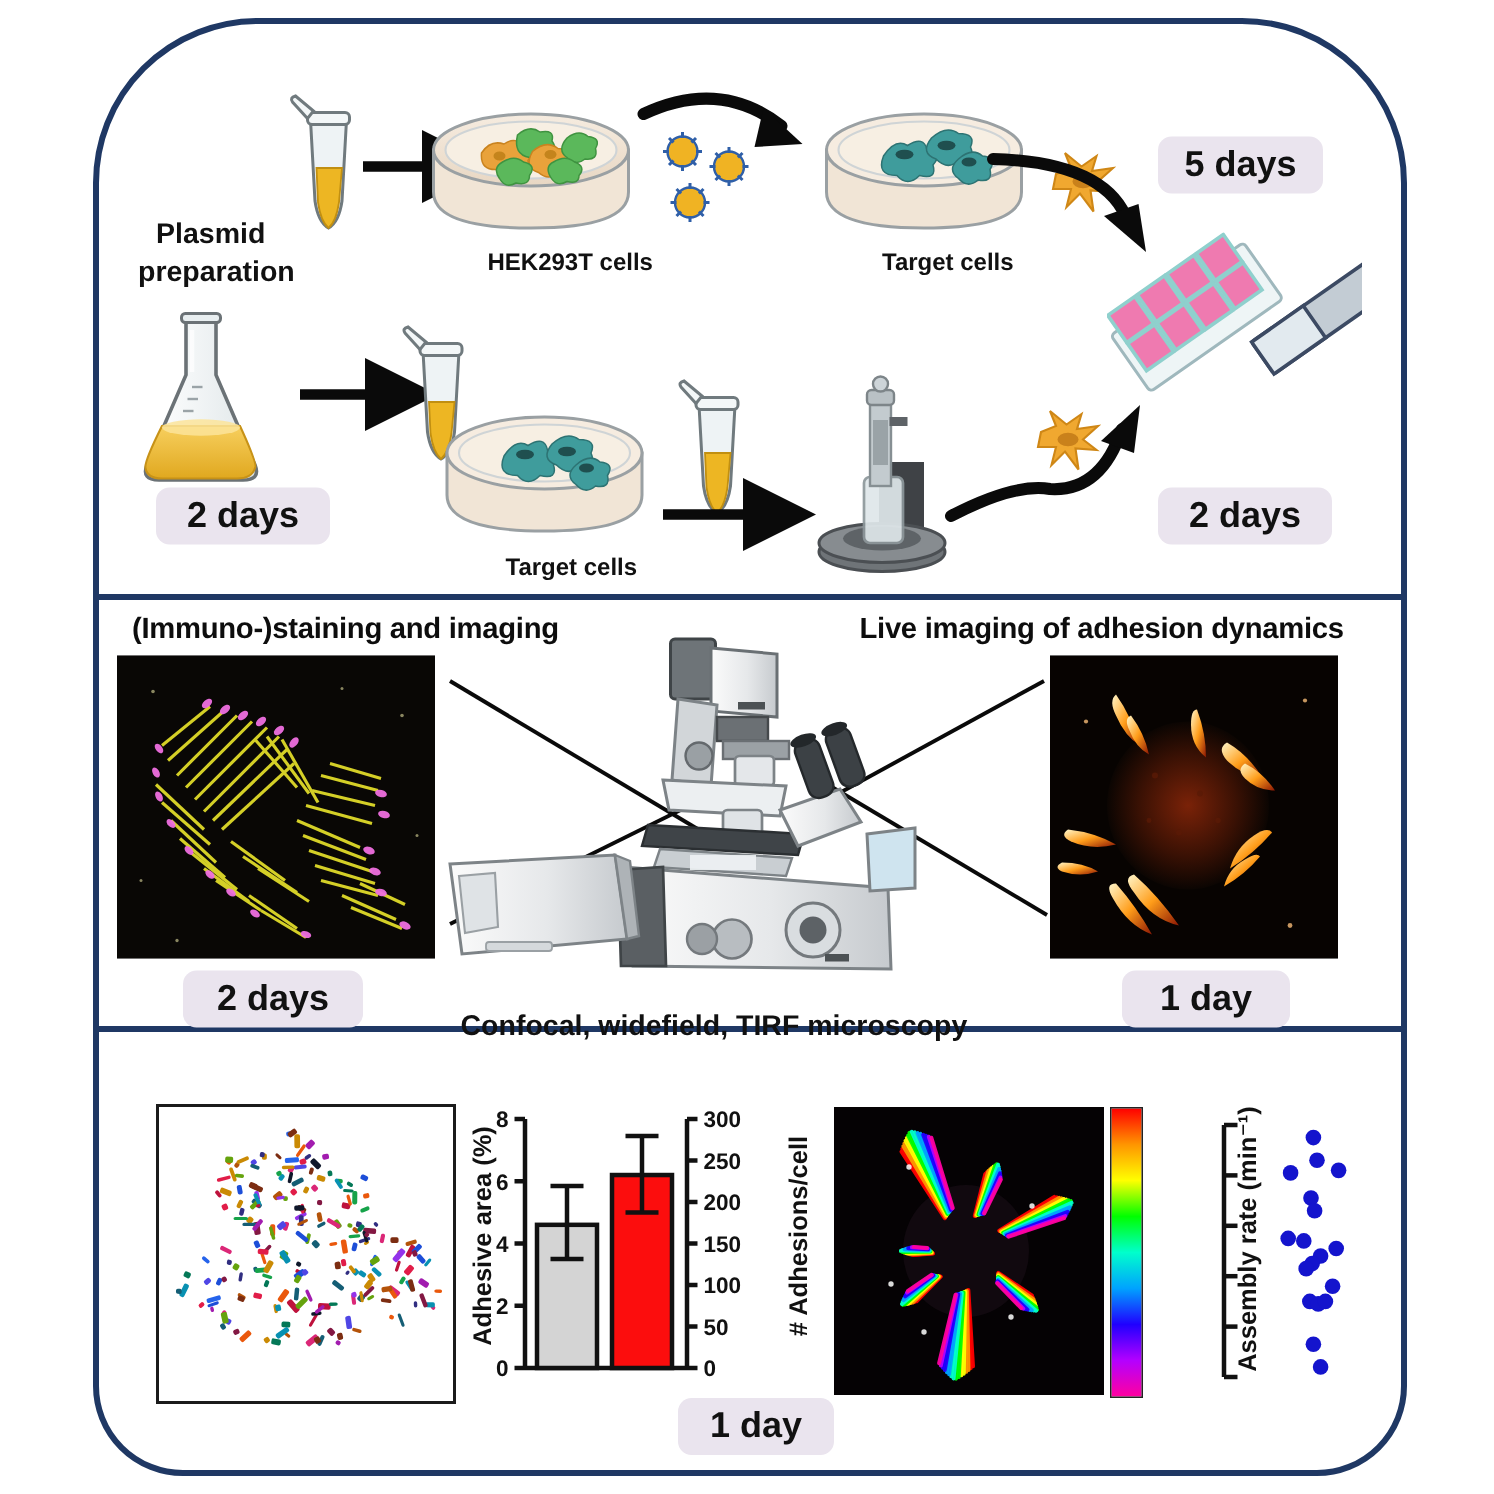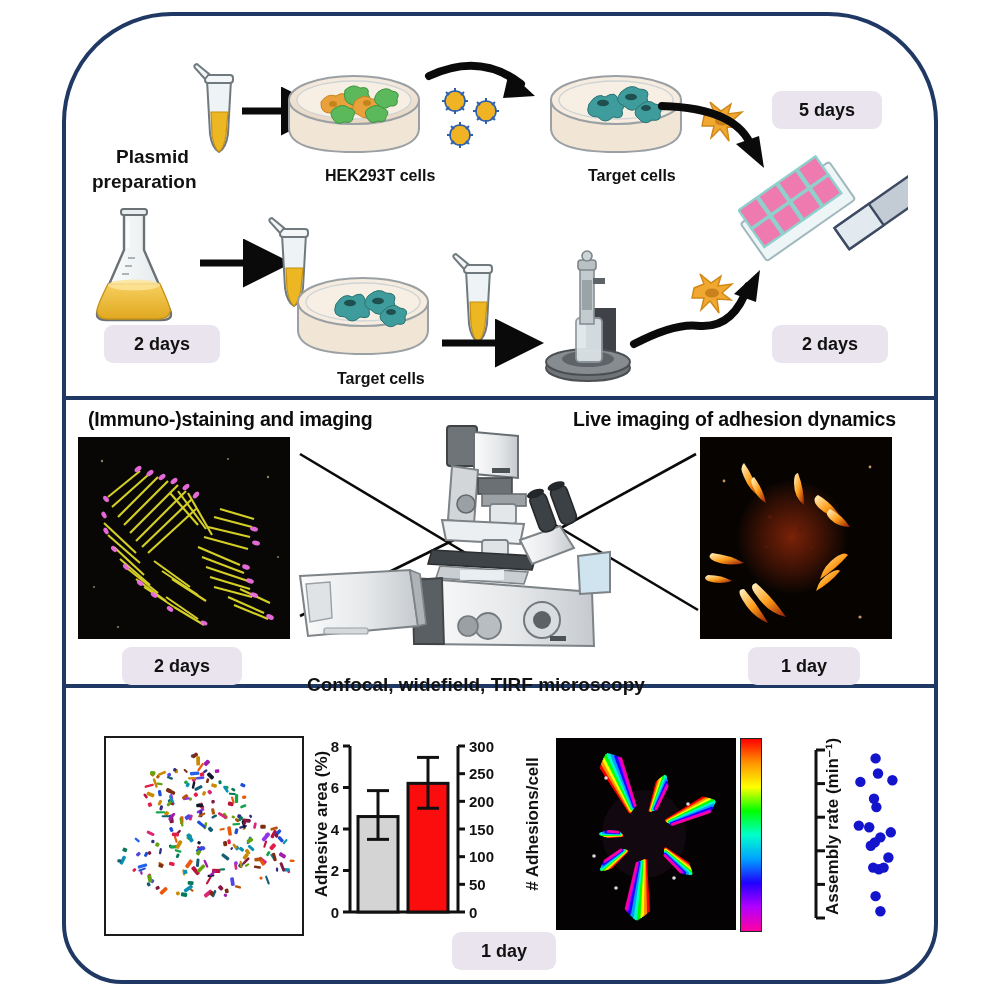--- a/index.html
+++ b/index.html
@@ -31,21 +31,21 @@
     white-space:nowrap;color:#0d0d0d;
   }
   .cap{
     position:absolute;font-weight:bold;font-size:16px;white-space:nowrap;color:#111;margin-left:32px;
   }
   .bigcap{
     position:absolute;font-weight:bold;font-size:19px;white-space:nowrap;color:#111;
   }
   .daybadge{
     position:absolute;background:#eae4ee;border-radius:9px;
-    font-weight:bold;font-size:18px;color:#111;
+    font-weight:bold;font-size:24px;color:#111;
     display:flex;align-items:center;justify-content:center;
     height:38px;
   }
 
   
   .arrowsvg{position:absolute;overflow:visible;}
 
   
   .item{position:absolute;}
 
@@ -64,21 +64,21 @@
 </head>
 <body>
 
 <div id="figure">
 
   <div class="frame"></div>
   <div class="divider d1"></div>
   <div class="divider d2"></div>
 
 
-  <div class="bigcap" style="left:116px;top:146px;">Plasmid</div>
+  <div class="bigcap" style="left:104px;top:146px;">Plasmid</div>
   <div class="bigcap" style="left:92px;top:171px;text-align:right;">preparation</div>
 
   <div class="cap" style="left:293px;top:167px;">HEK293T cells</div>
   <div class="cap" style="left:556px;top:167px;">Target cells</div>
   <div class="cap" style="left:305px;top:370px;">Target cells</div>
 
   <div class="daybadge" style="left:104px;top:325px;width:116px;">2 days</div>
   <div class="daybadge" style="left:772px;top:91px;width:110px;">5 days</div>
   <div class="daybadge" style="left:772px;top:325px;width:116px;">2 days</div>
 

